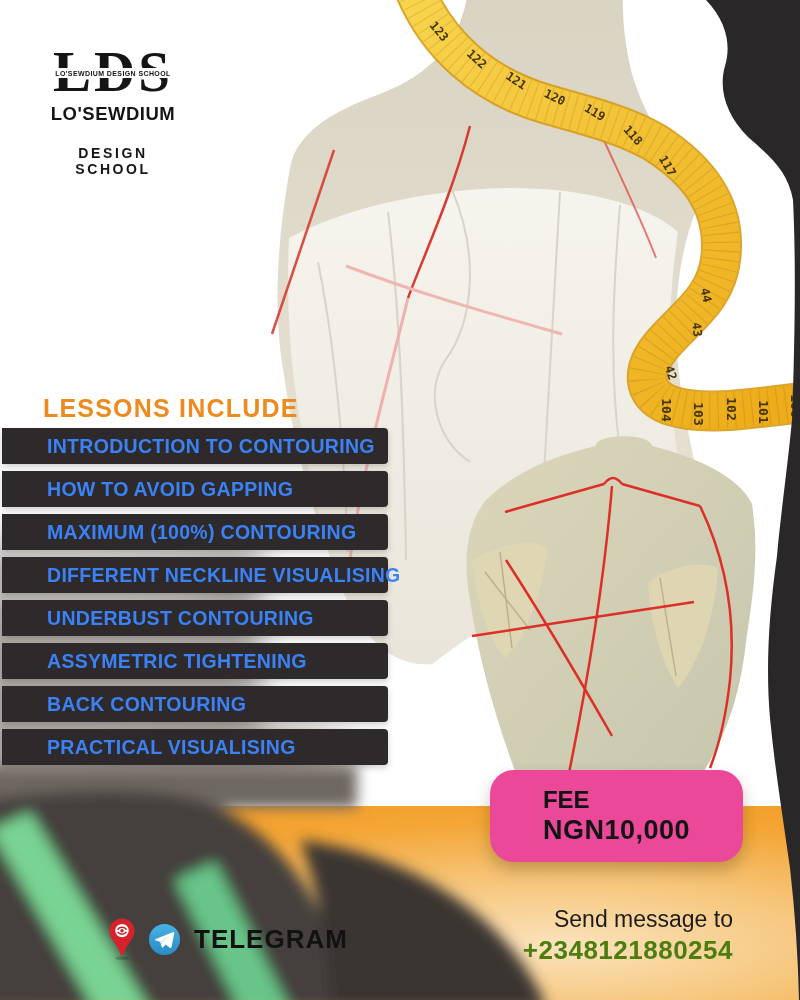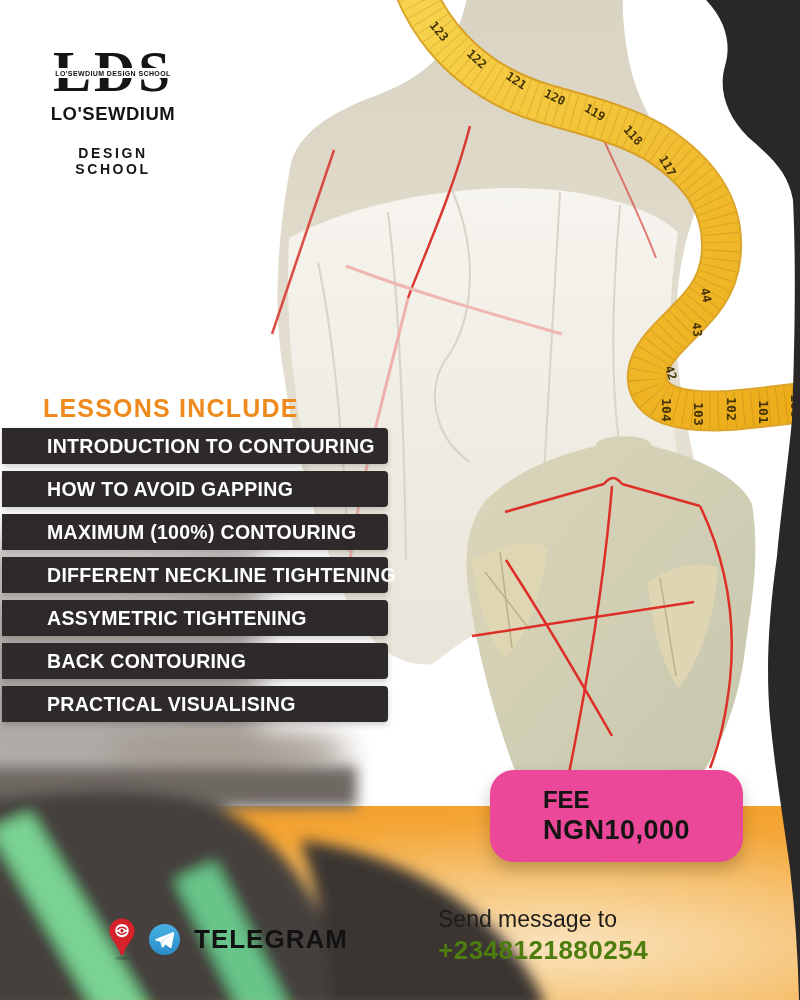--- a/index.html
+++ b/index.html
@@ -34,21 +34,21 @@
   .title .big2{font-size:70px;line-height:66px;letter-spacing:-1px;}
 
   
   .lessons-heading{
     position:absolute;left:43px;top:394px;font-size:25px;font-weight:bold;
     letter-spacing:1.2px;color:#ee8a1e;
   }
   .bars{position:absolute;left:2px;top:428px;width:386px;}
   .bar{
     height:36px;margin-bottom:7px;background:#2e2a2b;border-radius:0 4px 4px 0;
-    color:#ffffff;font-size:19.5px;font-weight:bold;letter-spacing:.3px;
+    color:#3b82f6;font-size:19.5px;font-weight:bold;letter-spacing:.3px;
     line-height:36px;padding-left:45px;box-sizing:border-box;white-space:nowrap;
     box-shadow:0 3px 6px rgba(0,0,0,.18);
   }
 
   
   .online-box{
     position:absolute;left:322px;top:773px;width:139px;height:80px;border-radius:16px;
     background:#2e2a2b;display:flex;align-items:center;justify-content:center;
     box-shadow:0 8px 16px rgba(40,30,10,.30);
   }
@@ -60,21 +60,21 @@
   }
   .fee-box .txt{color:#141414;text-align:left;}
   .fee-box .fee-label{font-size:24px;font-weight:bold;line-height:28px;}
   .fee-box .fee-value{font-size:27px;font-weight:bold;line-height:32px;letter-spacing:.5px;}
 
   
   .contact-left{position:absolute;left:108px;top:916px;height:46px;display:flex;align-items:center;}
   .pin-wrap{width:28px;height:46px;}
   .tg-wrap{width:31px;height:31px;margin-left:13px;}
   .tg-label{margin-left:14px;font-size:26px;font-weight:bold;letter-spacing:1px;color:#121212;}
-  .contact-right{position:absolute;left:438px;top:905px;width:295px;text-align:left;color:#1e1c1a;}
+  .contact-right{position:absolute;left:438px;top:905px;width:295px;text-align:right;color:#1e1c1a;}
   .send-label{font-size:23px;line-height:28px;}
   .phone{font-size:26px;font-weight:bold;line-height:34px;letter-spacing:.5px;color:#4d7c0f;}
 
   .tn{font:bold 12px "DejaVu Sans Mono",monospace;fill:#443408;text-anchor:middle;}
   .tnh{font:bold 13px "DejaVu Sans Mono",monospace;fill:#443408;text-anchor:middle;}
 </style>
 </head>
 <body>
 
 <div id="canvas">
@@ -212,21 +212,22 @@
     <div class="name1">LO'SEWDIUM</div>
     <div class="name2">DESIGN SCHOOL</div>
   </div>
 
 
   <div class="lessons-heading">LESSONS INCLUDE</div>
   <div class="bars">
     <div class="bar">INTRODUCTION TO CONTOURING</div>
     <div class="bar">HOW TO AVOID GAPPING</div>
     <div class="bar">MAXIMUM (100%) CONTOURING</div>
-    <div class="bar">DIFFERENT NECKLINE TIGHTENING</div>
+    <div class="bar">DIFFERENT NECKLINE VISUALISING</div>
+    <div class="bar">UNDERBUST CONTOURING</div>
     <div class="bar">ASSYMETRIC TIGHTENING</div>
     <div class="bar">BACK CONTOURING</div>
     <div class="bar">PRACTICAL VISUALISING</div>
   </div>
 
   <div class="fee-box">
     <div class="txt">
       <div class="fee-label">FEE</div>
       <div class="fee-value">NGN10,000</div>
     </div>

